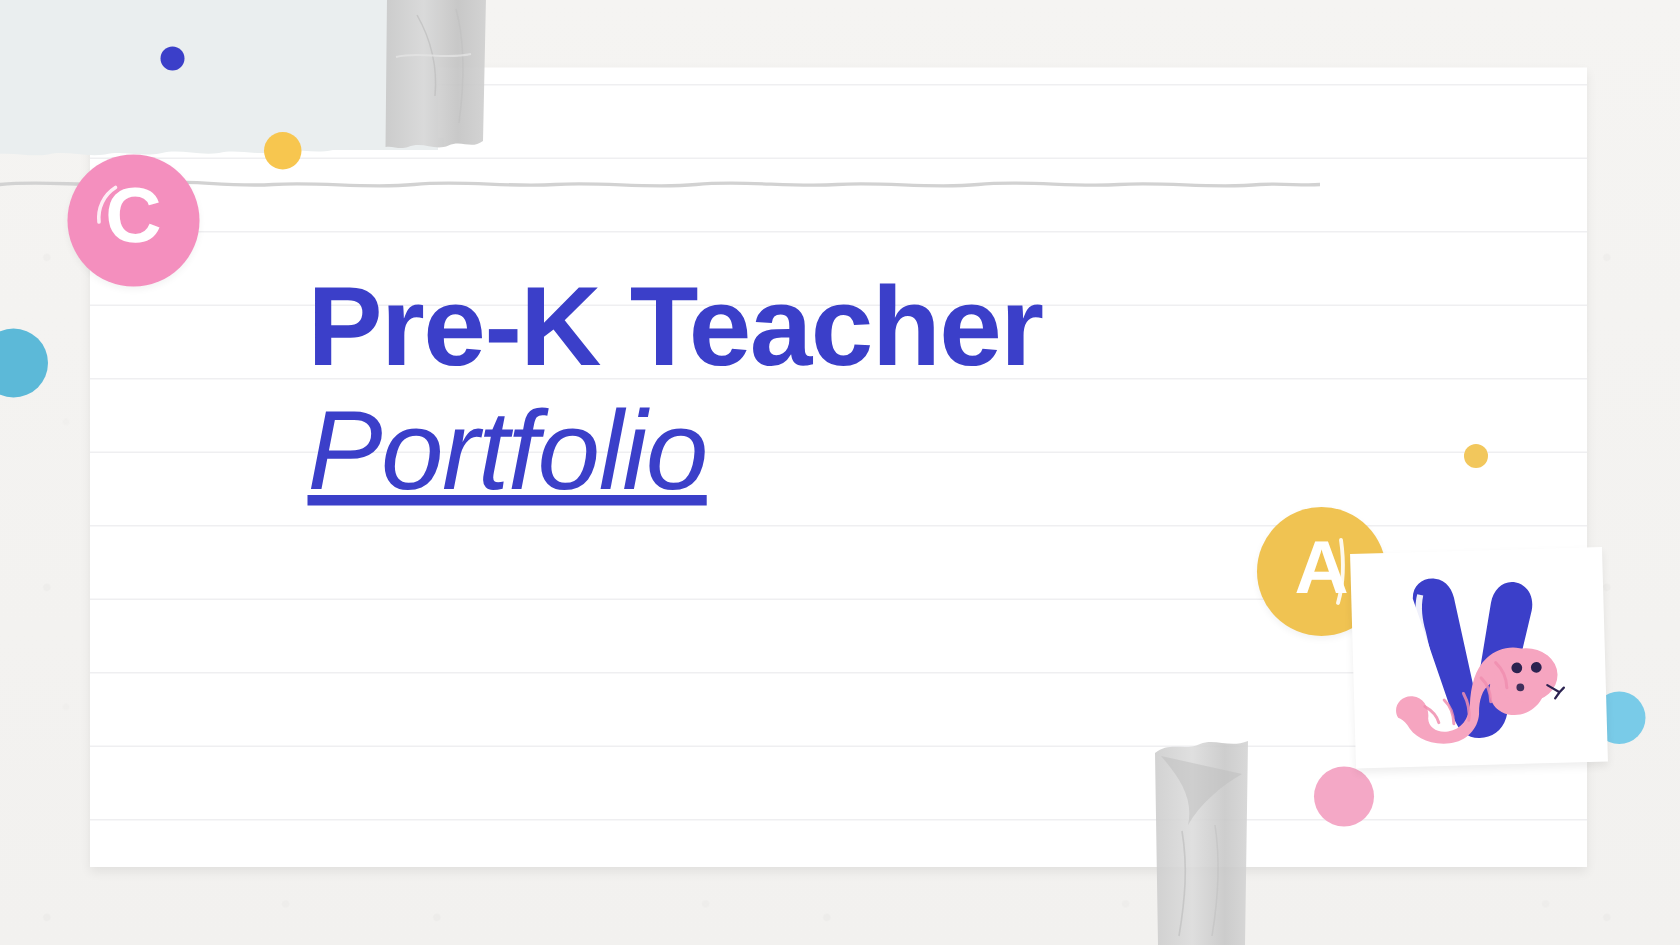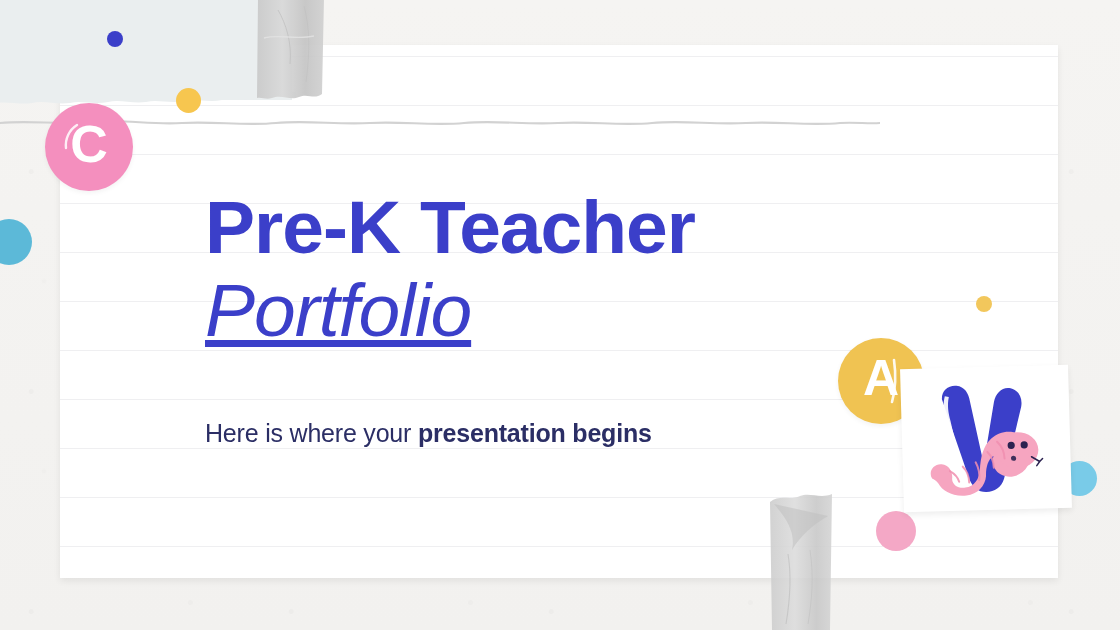--- a/index.html
+++ b/index.html
@@ -43,21 +43,21 @@
   .torn-line{
     position:absolute;left:0px;top:116px;width:880px;height:14px;
   }
   .torn-line svg{display:block;width:100%;height:100%;}
 
   
   .tape{position:absolute;}
   .tape svg{display:block;}
 
   
-  .titleblock{position:absolute;left:205px;top:187px;width:700px;}
+  .titleblock{position:absolute;left:205px;top:177px;width:700px;}
   .t-line1{
     font-weight:bold;font-size:75px;line-height:80px;
     color:#3b3fc9;letter-spacing:-1px;white-space:nowrap;
   }
   .t-line2{
     font-style:italic;font-weight:normal;font-size:75px;line-height:86px;
     color:#3b3fc9;letter-spacing:-1px;white-space:nowrap;
   }
   .subtitle{
     position:absolute;left:205px;top:417px;
@@ -189,23 +189,20 @@
   <div class="dot dot-teal" style="background: rgb(92, 185, 216);"></div>
   <div class="dot dot-amber-sm" style="background: rgb(242, 199, 92);"></div>
   <div class="dot dot-skyblue" style="background: rgb(121, 203, 232);"></div>
   <div class="dot dot-pink" style="background: rgb(244, 168, 198);"></div>
 
   <div class="titleblock">
     <div class="t-line1" style="color: rgb(59, 63, 201);">Pre-K Teacher</div>
     <div class="t-line2" style="color: rgb(59, 63, 201); text-decoration: underline;">Portfolio</div>
   </div>
 
-  <div class="subtitle" style="color: rgb(43, 46, 101);">
-    <span>Here is where your </span><b>presentation begins</b>
-  </div>
 
   <div class="badge badge-c" style="background: rgb(244, 143, 190); color: rgb(255, 255, 255);">
     <span>C</span>
     <svg class="gloss" viewBox="0 0 88 88" aria-hidden="true">
       <path d="M32,22 C24,27 20,36 21,45" stroke="#ffffff" stroke-width="2.4" fill="none" stroke-linecap="round" opacity="0.85"></path>
     </svg>
   </div>
 
   <div class="badge badge-a" style="background: rgb(240, 195, 82); color: rgb(255, 255, 255);">
     <span>A</span>

